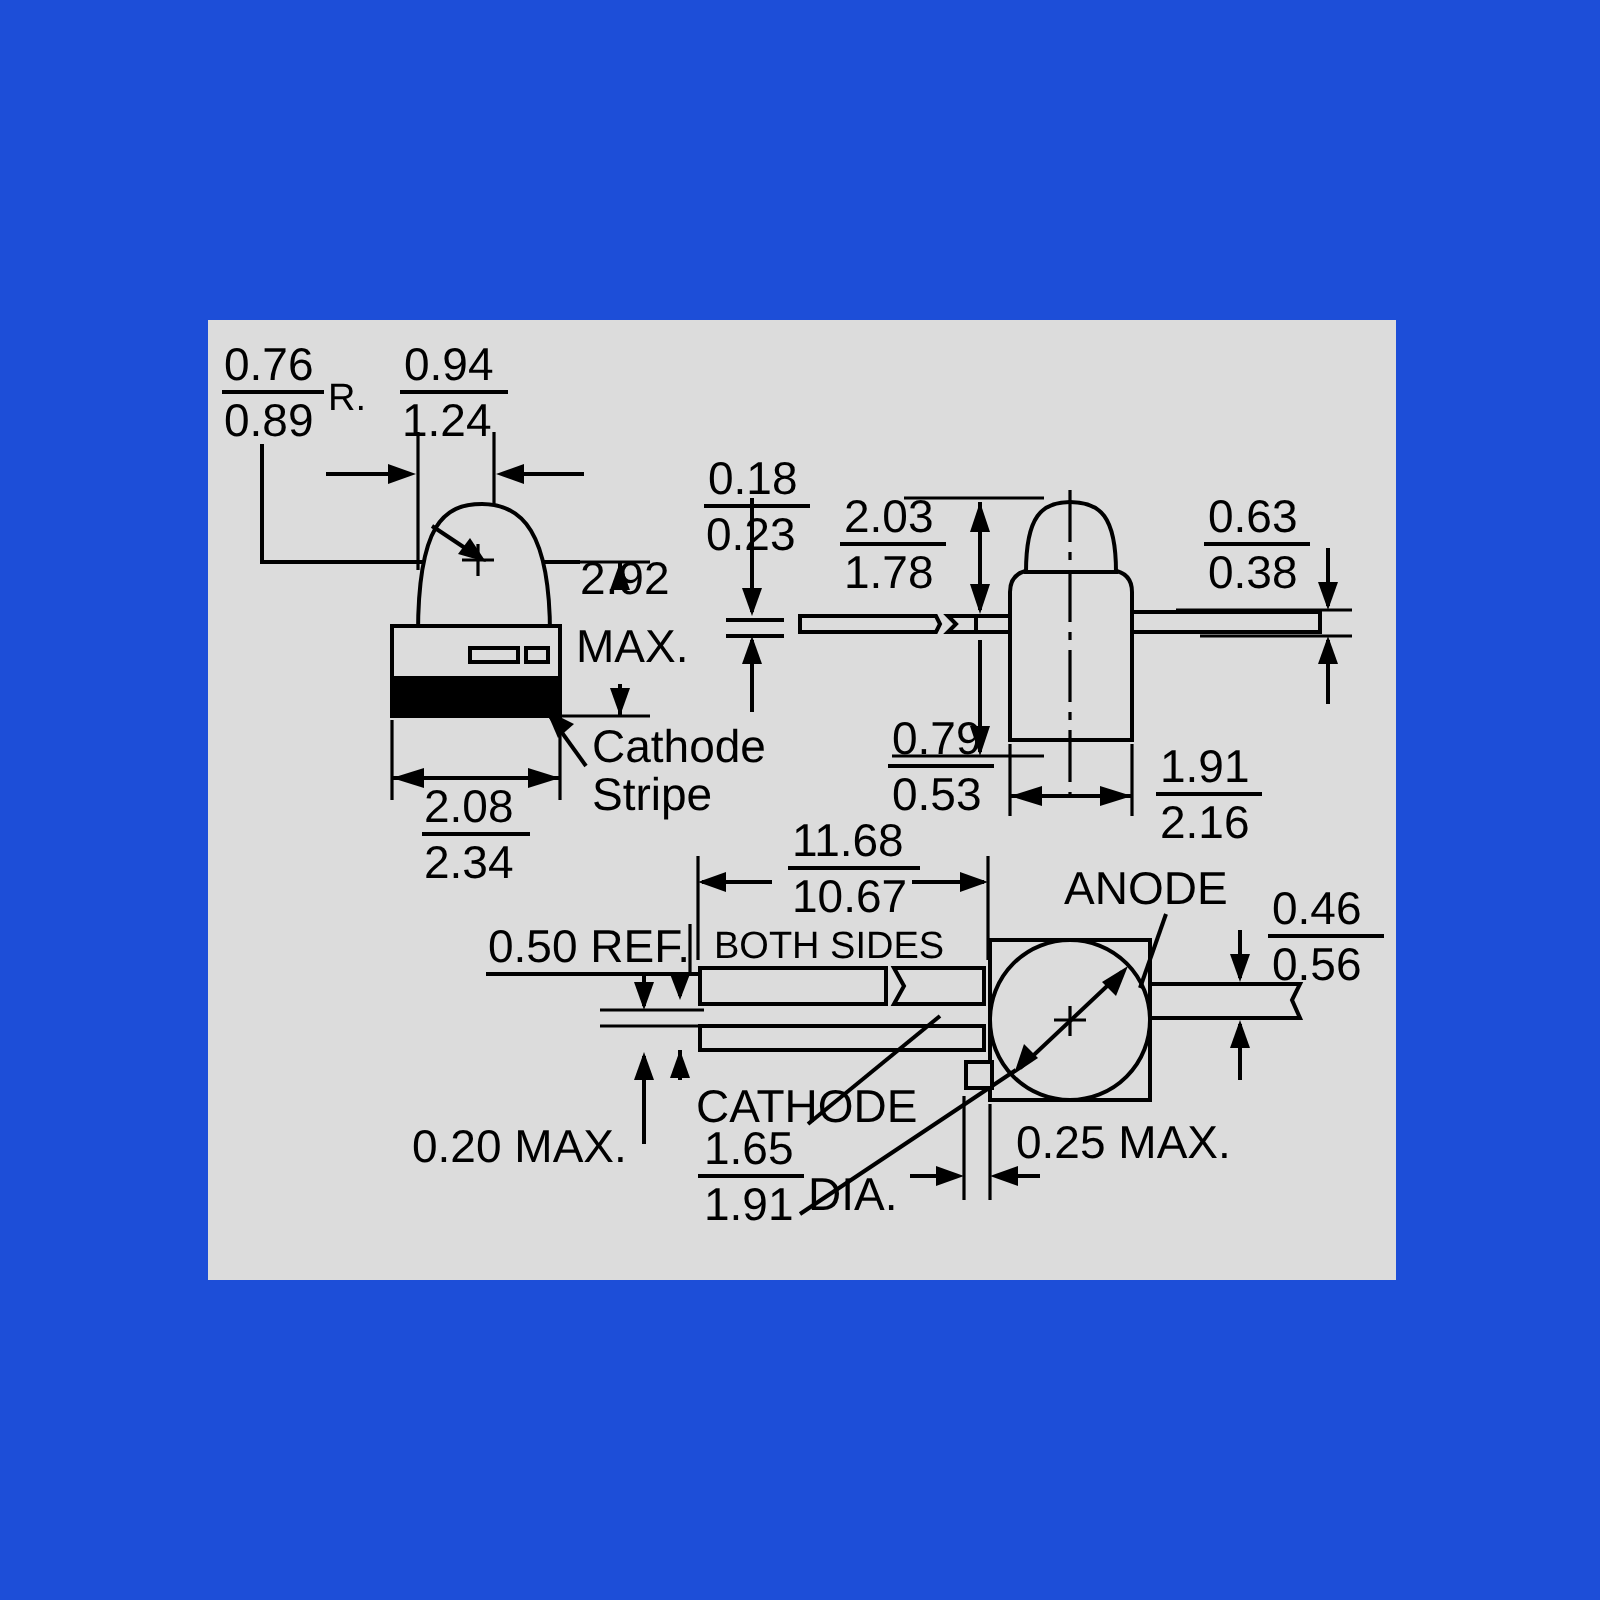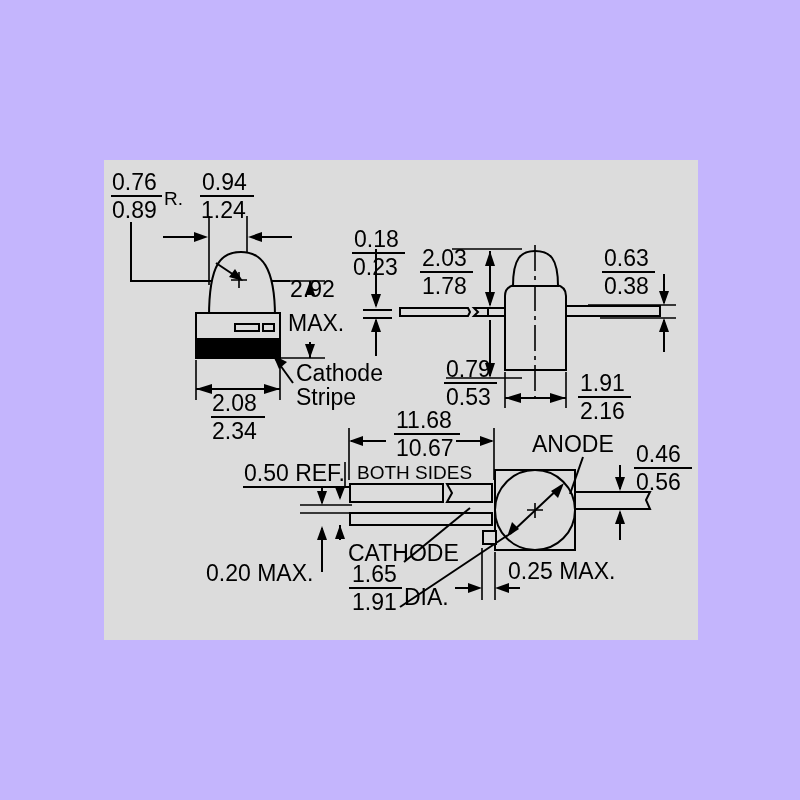--- a/index.html
+++ b/index.html
@@ -1,17 +1,17 @@
 <!DOCTYPE html>
 <html><head>
 <meta charset="utf-8">
 <style>
   html,body{margin:0;padding:0;background:#ffffff;}
   body{width:800px;height:800px;font-family:"Liberation Sans",sans-serif;}
-  #stage{position:relative;width:800px;height:800px;background:#c4b5fd;overflow:hidden;}
+  #stage{position:relative;width:800px;height:800px;background:#1d4ed8;overflow:hidden;}
   #panel{position:absolute;left:104px;top:160px;width:594px;height:480px;background:#dcdcdc;}
   #svgroot{position:absolute;left:0;top:0;width:800px;height:800px;}
   .dimtxt{font-family:"Liberation Sans",sans-serif;font-size:23px;fill:#000;}
   .dimtxt-sm{font-family:"Liberation Sans",sans-serif;font-size:19px;fill:#000;}
   .ln{stroke:#000;stroke-width:2;fill:none;}
   .ln-thin{stroke:#000;stroke-width:1.6;fill:none;}
   .ln-ctr{stroke:#000;stroke-width:1.6;fill:none;stroke-dasharray:26 5 4 5;}
   .fill-blk{fill:#000;}
   .fill-gray{fill:#dcdcdc;}
 </style>

